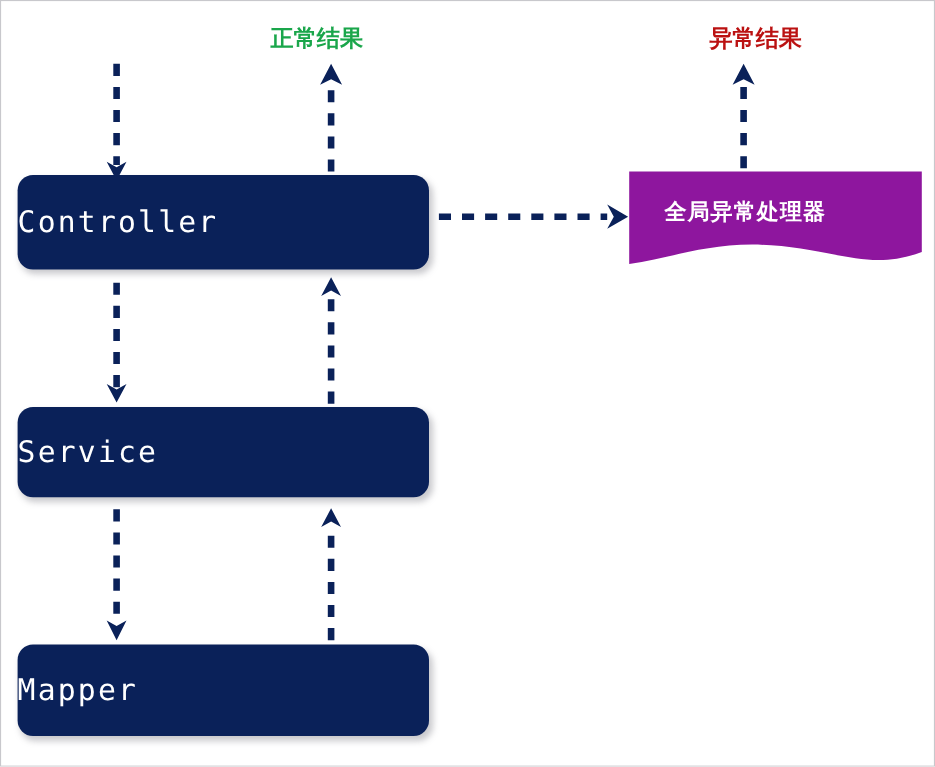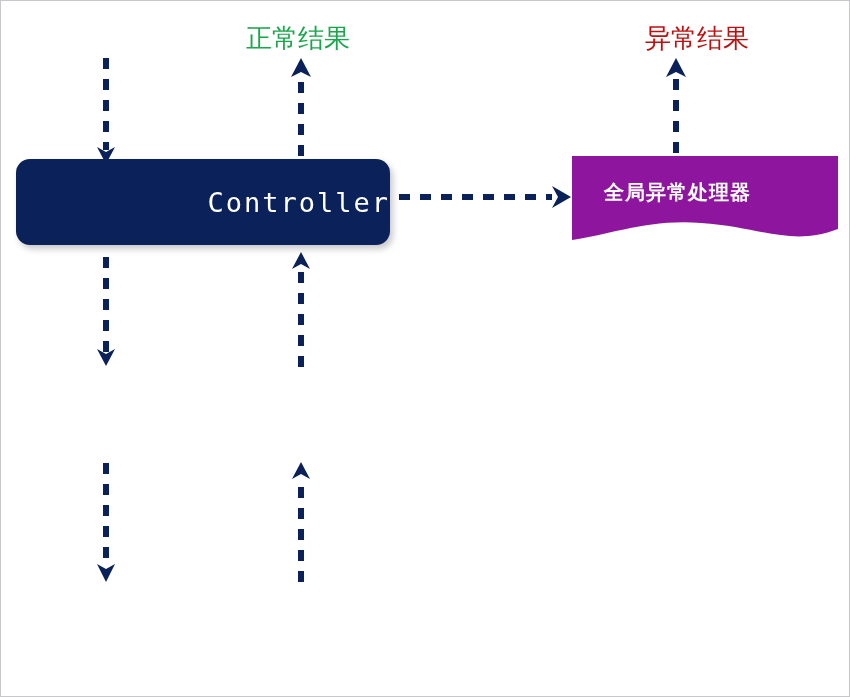--- a/index.html
+++ b/index.html
@@ -26,42 +26,42 @@
     width: 850px;
     height: 697px;
   }
   .node-box {
     position: absolute;
     background: #0a2159;
     border-radius: 14px;
     box-shadow: 3px 4px 6px rgba(120,120,130,0.40);
     display: flex;
     align-items: center;
-    justify-content: flex-end;
+    justify-content: flex-start;
     color: #ffffff;
     font-family: "DejaVu Sans Mono", "Liberation Mono", monospace;
     font-size: 27px;
     letter-spacing: 2px;
     z-index: 3;
   }
   .banner-label {
     position: absolute;
     z-index: 4;
     color: #ffffff;
     font-family: "DejaVu Sans", "Liberation Sans", sans-serif;
     font-weight: bold;
     font-size: 20px;
     letter-spacing: 1px;
     white-space: nowrap;
   }
   .edge-label {
     position: absolute;
     font-family: "DejaVu Sans", "Liberation Sans", sans-serif;
-    font-size: 26px;
-    font-weight: normal;
+    font-size: 21px;
+    font-weight: bold;
     white-space: nowrap;
     z-index: 4;
   }
 </style>
 </head>
 <body>
 
 <div id="canvas">
 
   <svg class="svg-layer" viewBox="0 0 850 697">
@@ -117,21 +117,27 @@
 
     <g>
       <path d="M571,155 L837,155 L837,228 C790,246 760,226 700,222 C645,218 610,234 571,239 Z" fill="#8e169e"></path>
     </g>
   </svg>
 
   <div class="node-box" style="left:15px; top:158px; width:374px; height:86px;">
     <span>Controller</span>
   </div>
 
+  <div class="node-box" style="left:15px; top:369px; width:374px; height:82px;">
+    <span>Service</span>
+  </div>
 
+  <div class="node-box" style="left:15px; top:585px; width:374px; height:83px;">
+    <span>Mapper</span>
+  </div>
 
   <div class="banner-label" style="left:603px; top:178px;">全局异常处理器</div>
 
   <div class="edge-label" style="left:245px; top:20px; color:#1aa64b;">正常结果</div>
 
   <div class="edge-label" style="left:644px; top:20px; color:#bb1111;">异常结果</div>
 
 </div>
 
 </body></html>

